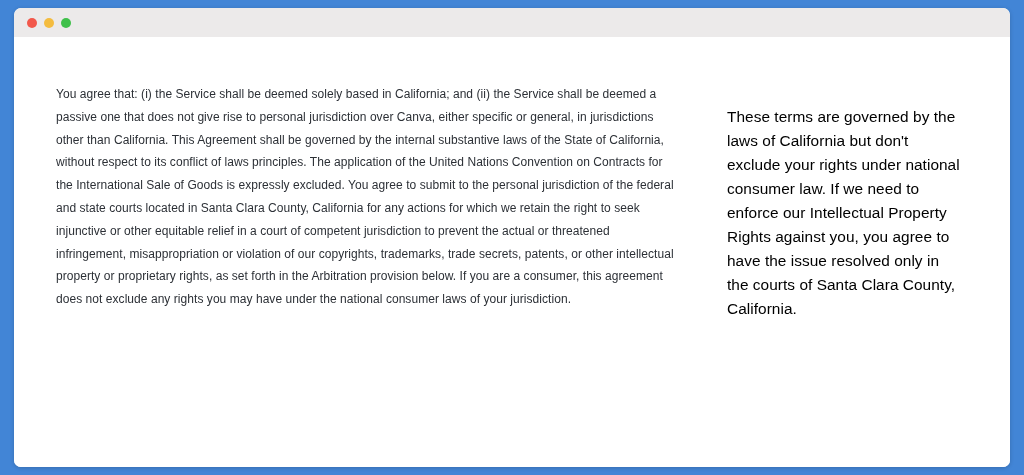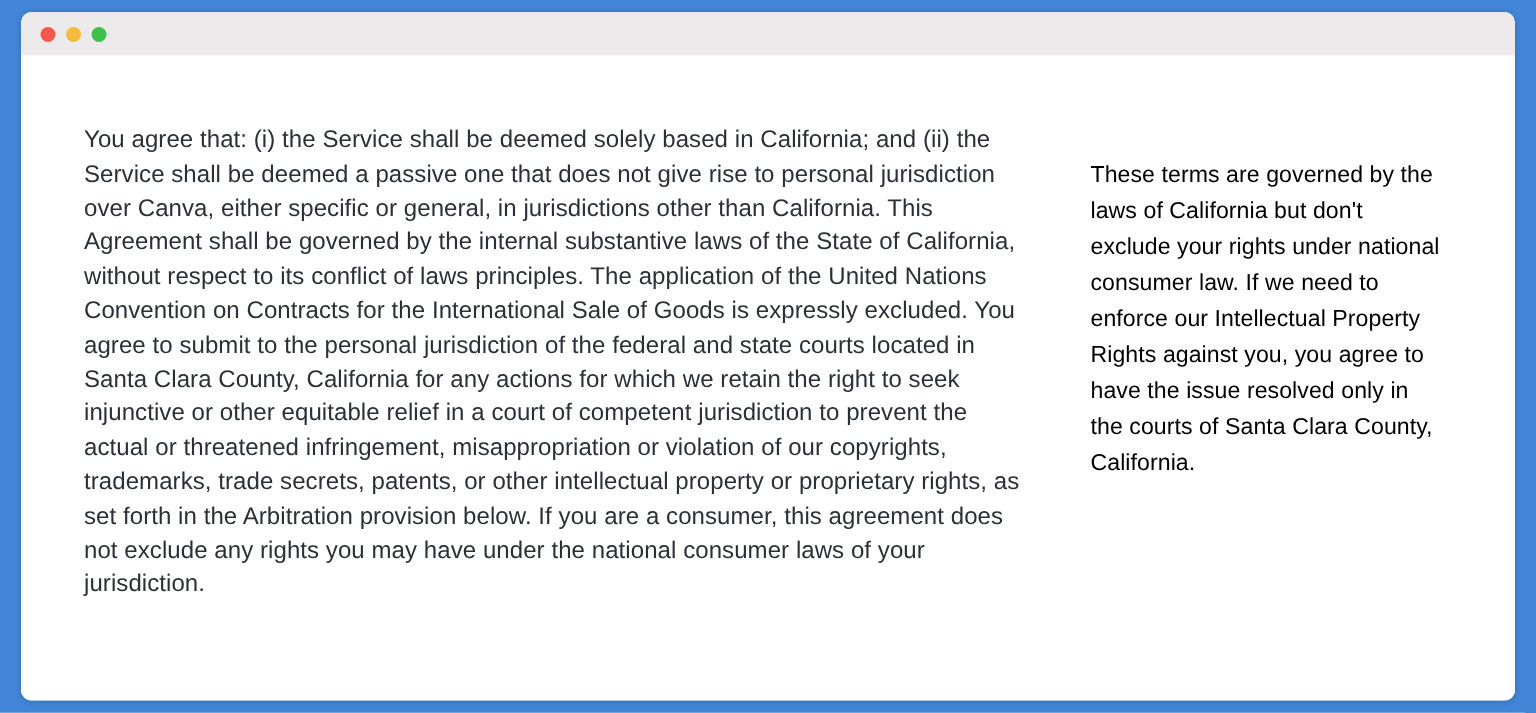--- a/index.html
+++ b/index.html
@@ -49,21 +49,21 @@
   .col-side { flex: 1 1 auto; padding-left: 46px; padding-top: 22px; }
 
   .section-heading {
     font-size: 19px;
     color: #20242a;
     font-weight: 400;
     margin: 0 0 26px 0;
     letter-spacing: 0.1px;
   }
   .body-text {
-    font-size: 16px;
+    font-size: 12px;
     line-height: 22.8px;
     color: #2c3036;
     margin: 0;
     letter-spacing: 0.05px;
   }
   .side-text {
     font-size: 15.4px;
     line-height: 24px;
     color: #000000;
     margin: 0;

